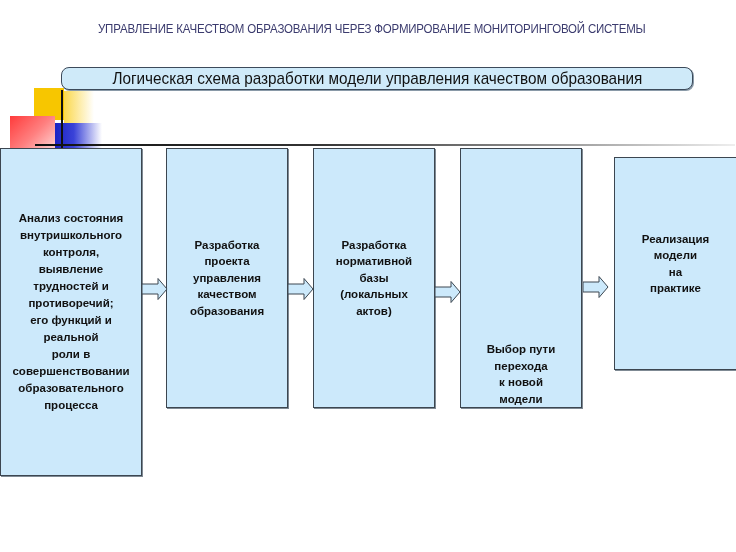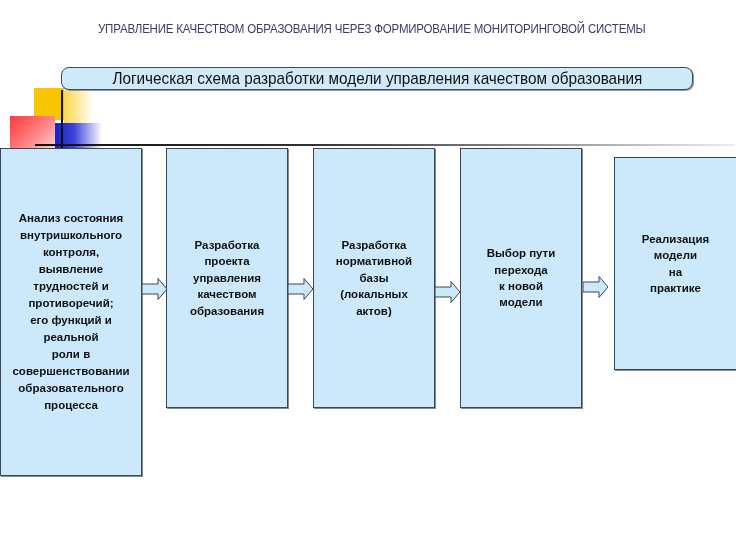--- a/index.html
+++ b/index.html
@@ -45,21 +45,21 @@
       text-align: center;
     }
     .box span {
       font-weight: bold; font-size: 11.5px; line-height: 16.4px; color: #111;
       white-space: pre-line; display: block;
     }
     .box-1 { left: 0px; top: 148px; width: 142px; height: 328px; }
     .box-1 span { font-size: 11.5px; line-height: 17px; }
     .box-2 { left: 166px; top: 148px; width: 122px; height: 260px; }
     .box-3 { left: 313px; top: 148px; width: 122px; height: 260px; }
-    .box-4 { left: 460px; top: 148px; width: 122px; height: 260px; }
+    .box-4 { left: 460px; top: 148px; width: 122px; height: 260px; align-items: flex-end; }
     .box-5 { left: 614px; top: 157px; width: 122px; height: 213px; border-right: none; }
 
     .arrow { position: absolute; width: 26px; height: 22px; }
     .arrow svg { display: block; }
     .arrow-1 { left: 142px; top: 278px; }
     .arrow-2 { left: 288px; top: 278px; }
     .arrow-3 { left: 435px; top: 281px; }
     .arrow-4 { left: 583px; top: 276px; }
   </style>
 </head>

